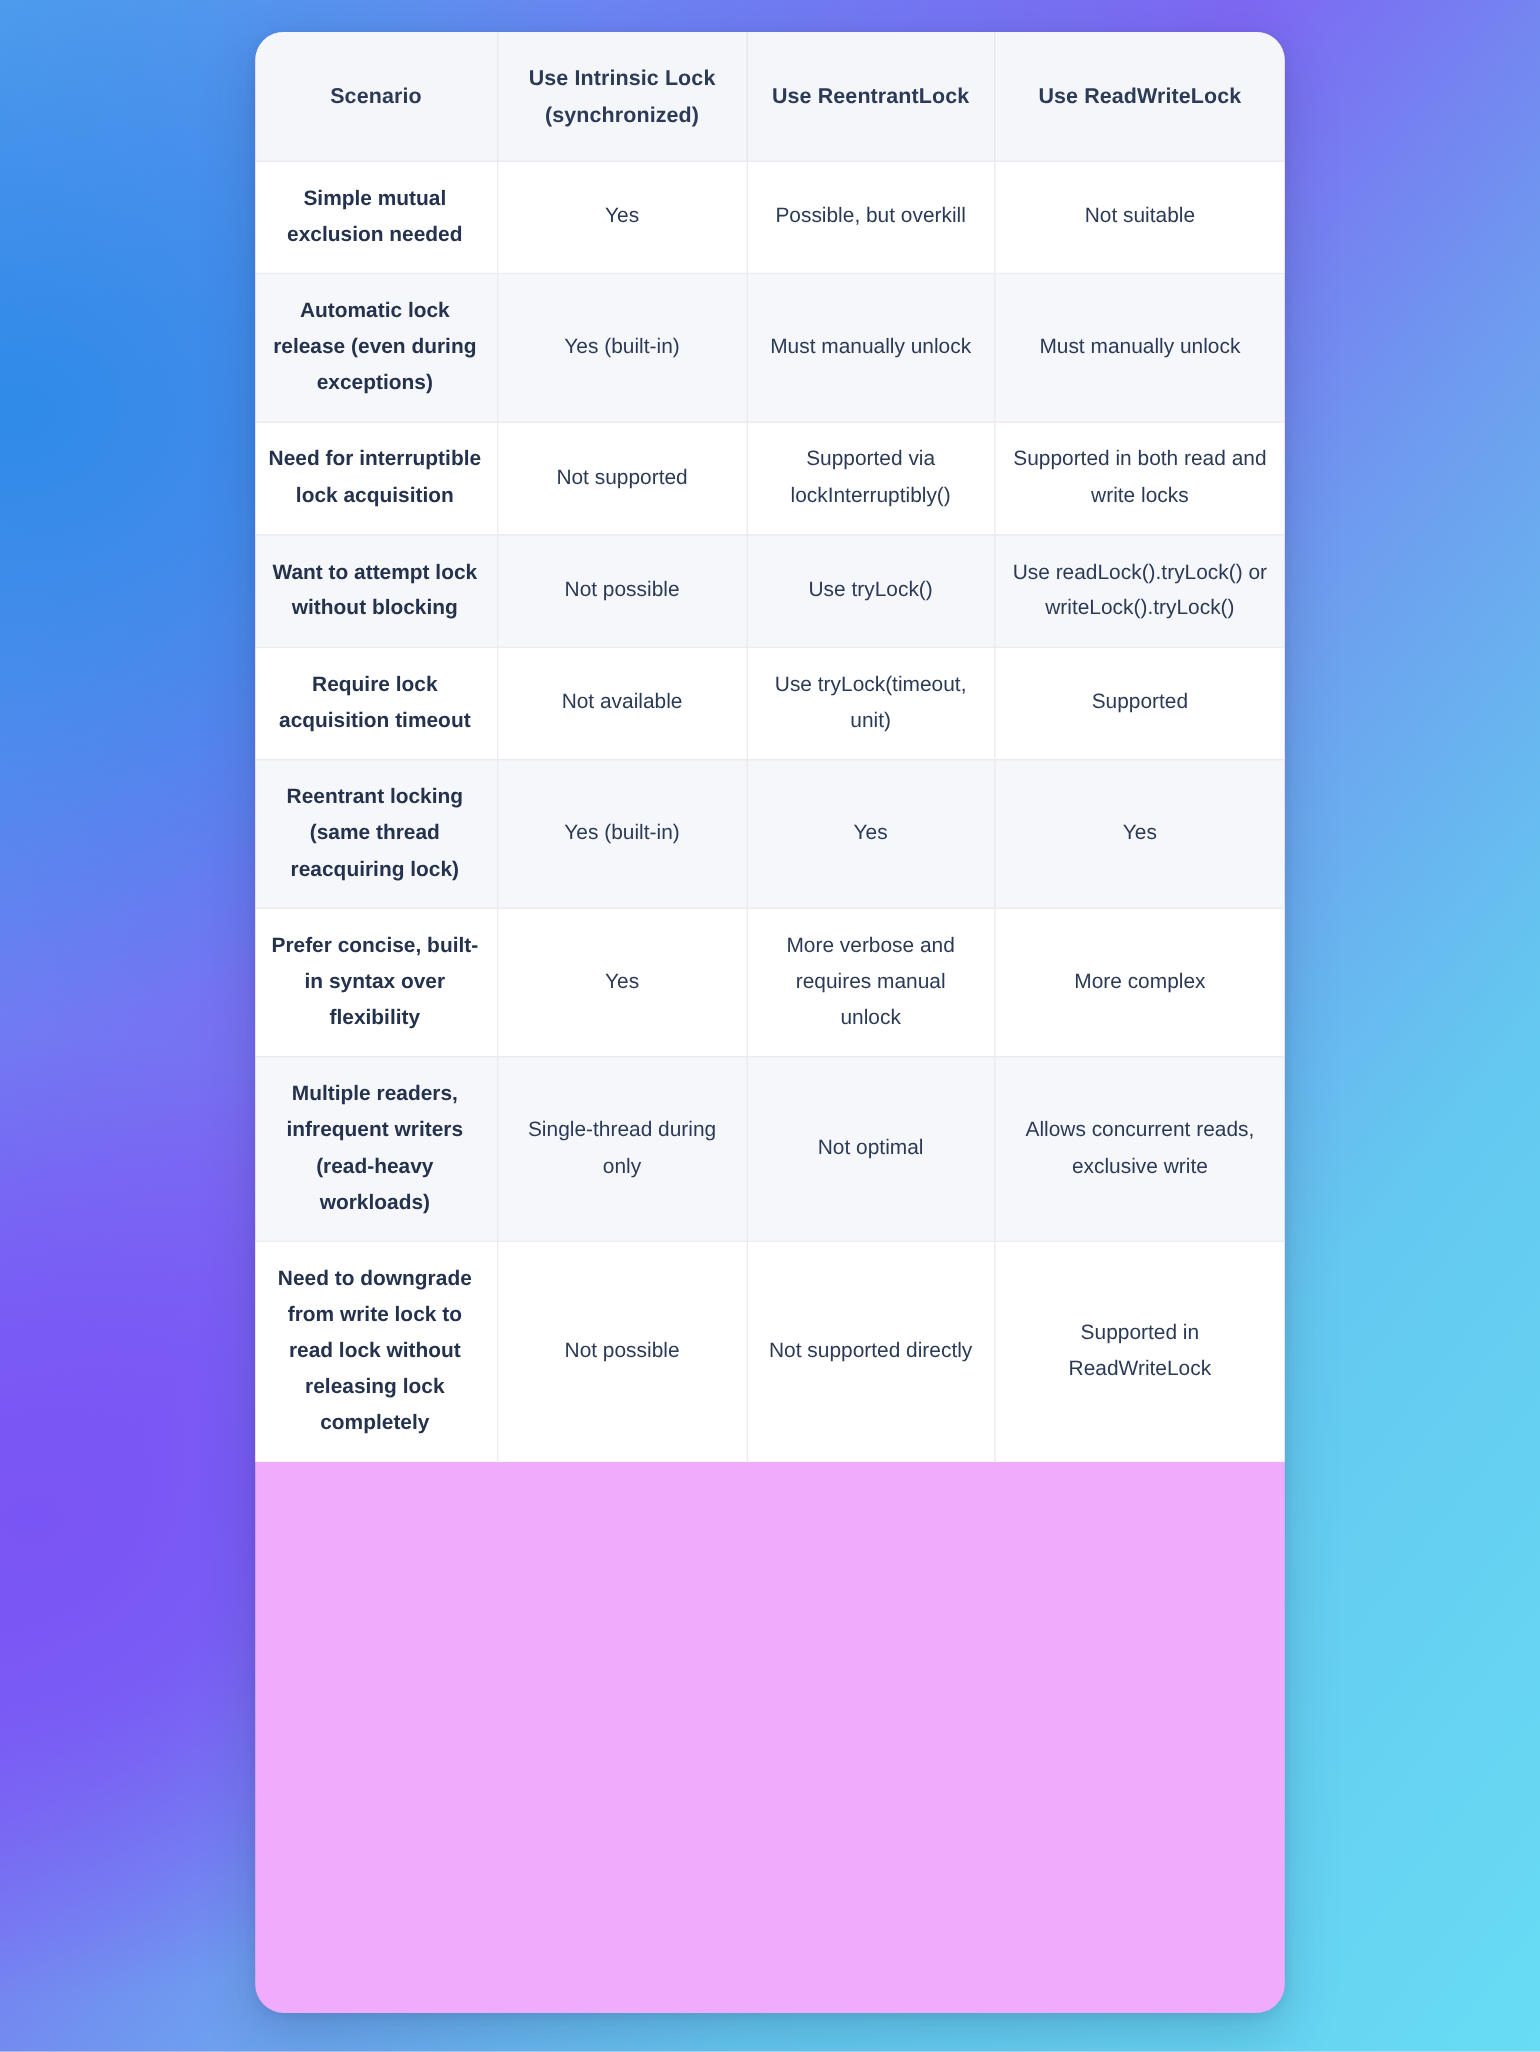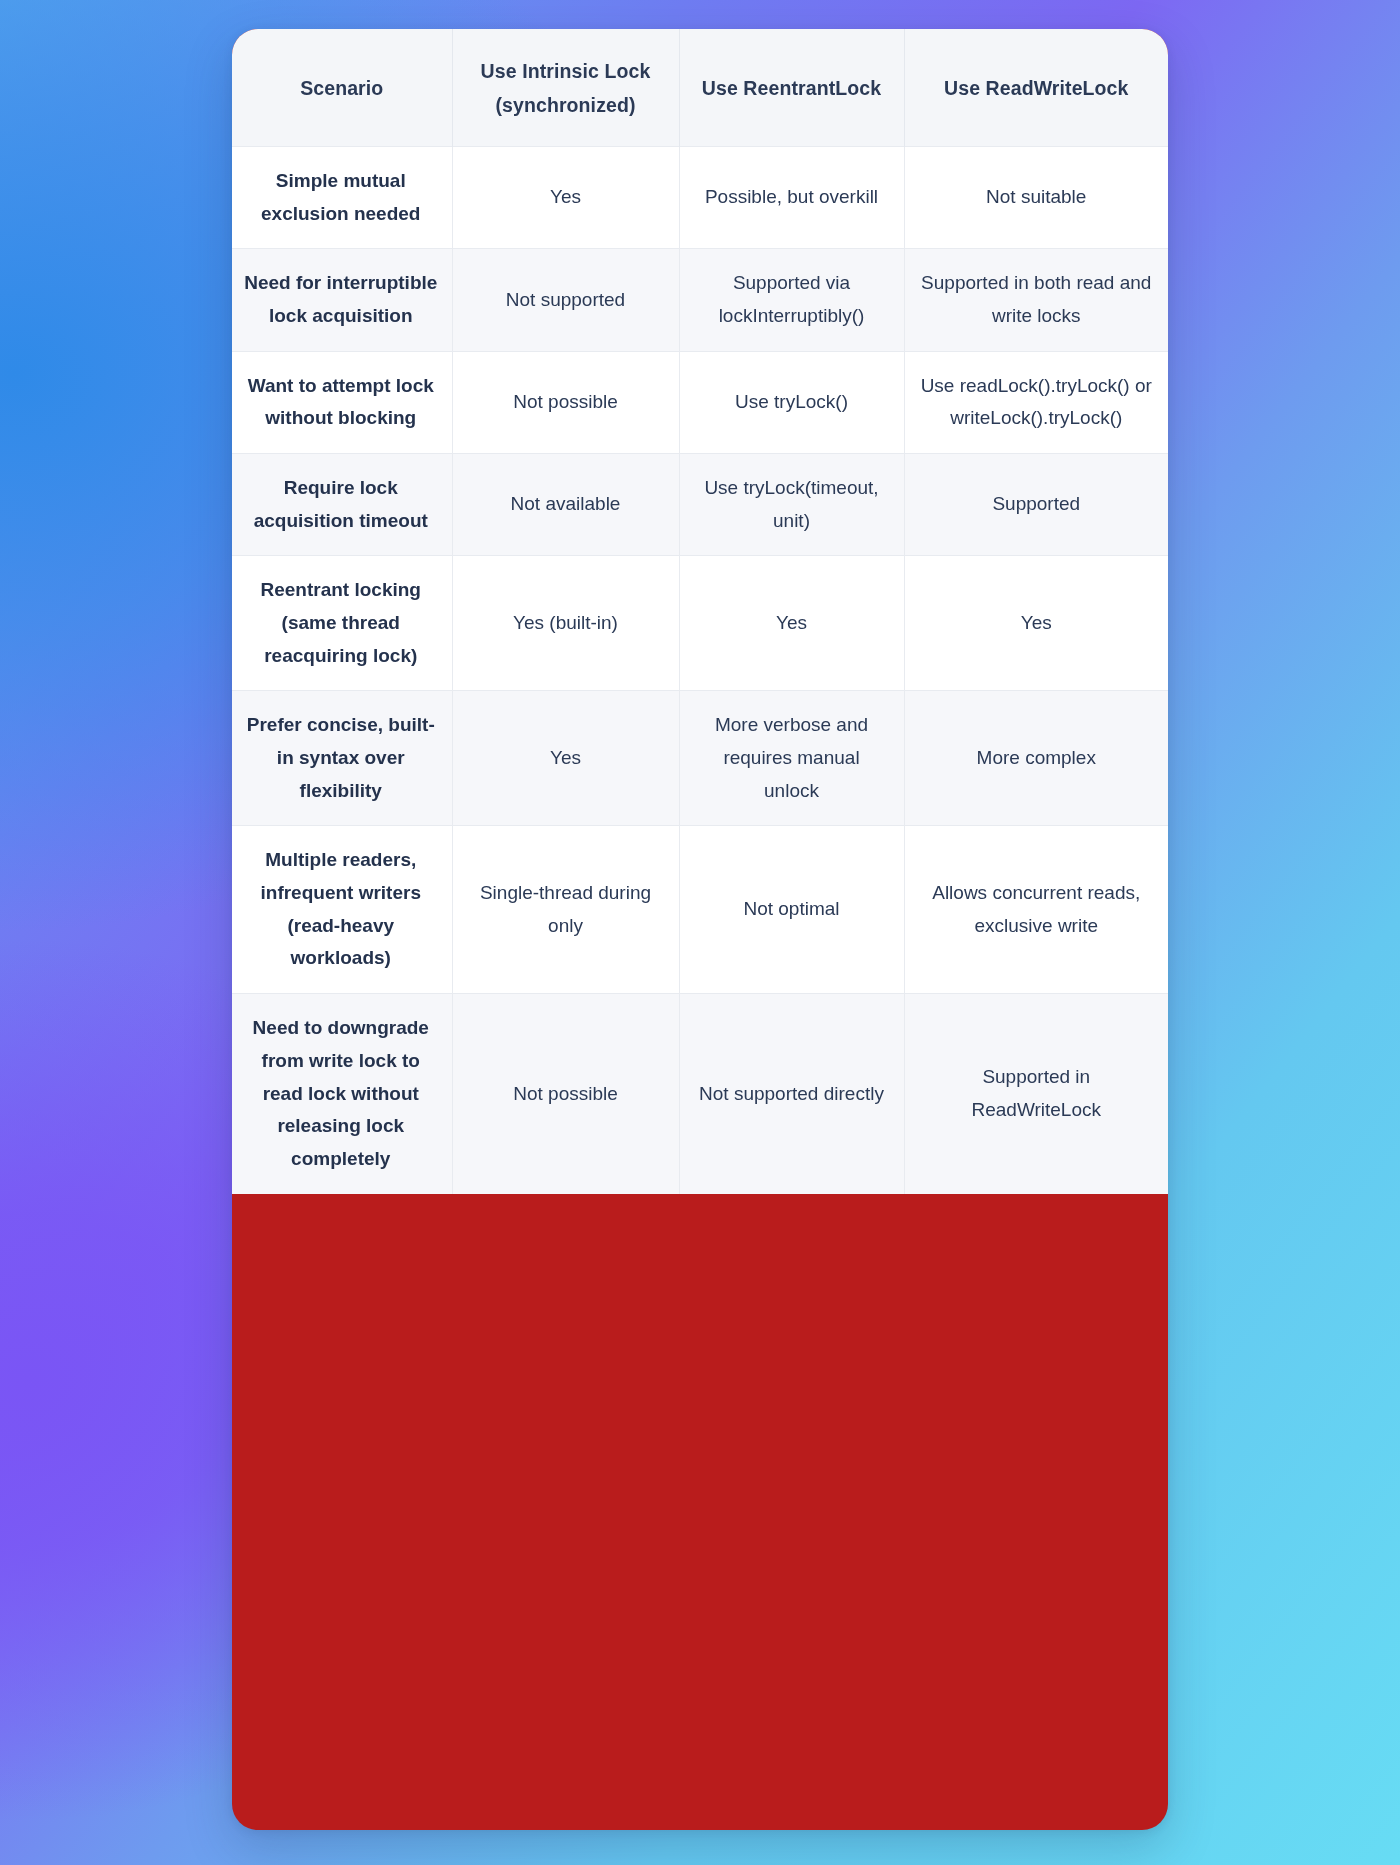--- a/index.html
+++ b/index.html
@@ -24,21 +24,21 @@
         #67dcf4 100%);
     position: relative;
   }
 
   .card {
     position: absolute;
     left: 232px;
     top: 29px;
     width: 936px;
     height: 1801px;
-    background: #b91c1c;
+    background: #f0abfc;
     border-radius: 26px;
     box-shadow: 0 18px 48px rgba(28,48,92,0.22), 0 2px 10px rgba(28,48,92,0.10);
     overflow: hidden;
   }
 
   .table {
     width: 100%;
     border-collapse: collapse;
     table-layout: fixed;
   }
@@ -113,20 +113,26 @@
     </thead>
     <tbody>
 
       <tr>
         <td class="scenario">Simple mutual exclusion needed</td>
         <td>Yes</td>
         <td>Possible, but overkill</td>
         <td>Not suitable</td>
       </tr>
 
+      <tr>
+        <td class="scenario">Automatic lock release (even during exceptions)</td>
+        <td>Yes (built-in)</td>
+        <td>Must manually unlock</td>
+        <td>Must manually unlock</td>
+      </tr>
 
       <tr>
         <td class="scenario">Need for interruptible lock acquisition</td>
         <td>Not supported</td>
         <td>Supported via lockInterruptibly()</td>
         <td>Supported in both read and write locks</td>
       </tr>
 
       <tr>
         <td class="scenario">Want to attempt lock without blocking</td>

